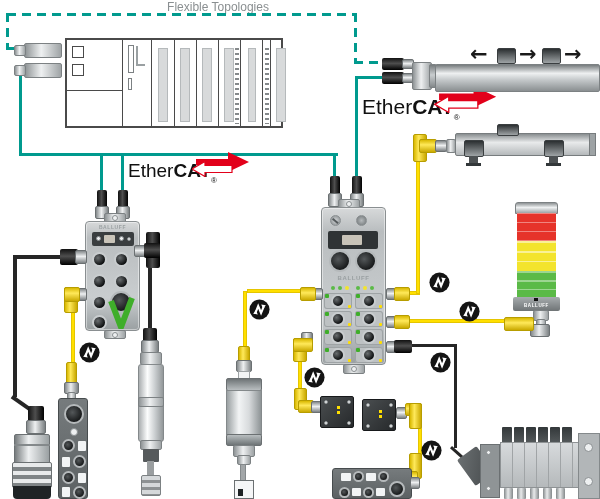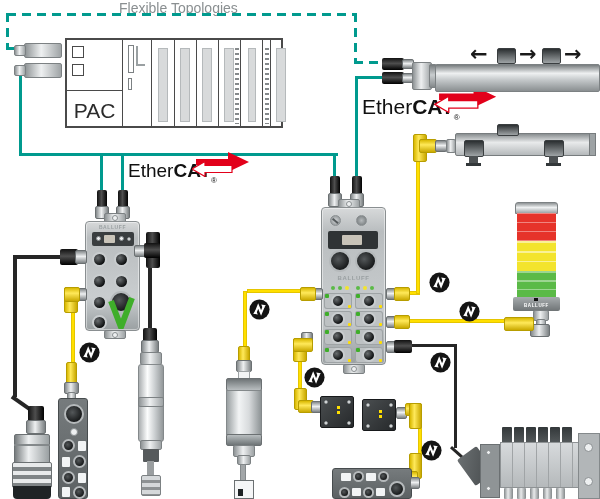--- a/index.html
+++ b/index.html
@@ -40,21 +40,21 @@
   .arrow-glyph{font-family:"DejaVu Sans",sans-serif;font-weight:bold;font-size:21px;color:#1a1a1a;line-height:1;}
   .magblock{background:linear-gradient(180deg,#2b2f31,#9ea3a5);border-radius:2px;border:1px solid #3a3e40;}
   .slotbar{background:#d8dadb;border:1px solid #b5b9bb;}
   .dots-strip{background:repeating-linear-gradient(180deg,#85898b 0 2px,transparent 2px 5px);}
 </style>
 </head>
 <body>
 
 <div id="canvas">
 
-  <div class="abs" style="left:119px;top:0px;width:160px;font-size:14px;color:#8a8f91;">Flexible Topologies</div>
+  <div class="abs" style="left:138px;top:0px;width:160px;font-size:12px;color:#8a8f91;text-align:center;">Flexible Topologies</div>
 
   <div class="abs tld-h" style="left:7px;top:13px;width:350px;"></div>
   <div class="abs tld-v" style="left:6px;top:13px;height:36px;"></div>
   <div class="abs tld-h" style="left:6px;top:47px;width:16px;"></div>
   <div class="abs tld-v" style="left:354px;top:13px;height:48px;"></div>
   <div class="abs tld-h" style="left:354px;top:61px;width:32px;"></div>
 
   <div class="abs tl" style="left:19px;top:70px;width:3px;height:86px;"></div>
   <div class="abs tl" style="left:19px;top:153px;width:319px;height:3px;"></div>
   <div class="abs tl" style="left:100px;top:153px;width:3px;height:40px;"></div>
@@ -79,21 +79,20 @@
   <div class="abs yc" style="left:298px;top:358px;width:4px;height:36px;"></div>
   <div class="abs yc" style="left:418px;top:426px;width:4px;height:30px;"></div>
   <div class="abs yc" style="left:71px;top:310px;width:4px;height:56px;"></div>
 
   <div class="abs" style="left:65px;top:38px;width:218px;height:90px;background:#fff;border:2px solid #4a4a4a;">
     <div class="abs" style="left:55px;top:0;width:1px;height:86px;background:#4a4a4a;"></div>
     <div class="abs" style="left:84px;top:0;width:1px;height:86px;background:#4a4a4a;"></div>
     <div class="abs" style="left:0;top:50px;width:55px;height:1px;background:#4a4a4a;"></div>
     <div class="abs" style="left:5px;top:6px;width:12px;height:12px;border:1.5px solid #4a4a4a;"></div>
     <div class="abs" style="left:5px;top:24px;width:12px;height:12px;border:1.5px solid #4a4a4a;"></div>
-    <div class="abs" style="left:0;top:55px;width:55px;height:31px;font-size:21px;color:#2b2b2b;text-align:center;line-height:31px;">PAC</div>
     <div class="abs" style="left:61px;top:5px;width:6px;height:28px;border:1px solid #7c8183;"></div>
     <div class="abs" style="left:61px;top:38px;width:4px;height:12px;border:1px solid #7c8183;"></div>
     <div class="abs" style="left:69px;top:6px;width:9px;height:20px;border-left:2px solid #9aa0a2;border-bottom:2px solid #9aa0a2;"></div>
     <div class="abs" style="left:107px;top:0;width:1px;height:86px;background:#4a4a4a;"></div>
     <div class="abs" style="left:129px;top:0;width:1px;height:86px;background:#4a4a4a;"></div>
     <div class="abs" style="left:151px;top:0;width:1px;height:86px;background:#4a4a4a;"></div>
     <div class="abs" style="left:173px;top:0;width:1px;height:86px;background:#4a4a4a;"></div>
     <div class="abs" style="left:195px;top:0;width:1px;height:86px;background:#4a4a4a;"></div>
     <div class="abs" style="left:203px;top:0;width:1px;height:86px;background:#4a4a4a;"></div>
     <div class="abs slotbar" style="left:91px;top:8px;width:10px;height:74px;"></div>

